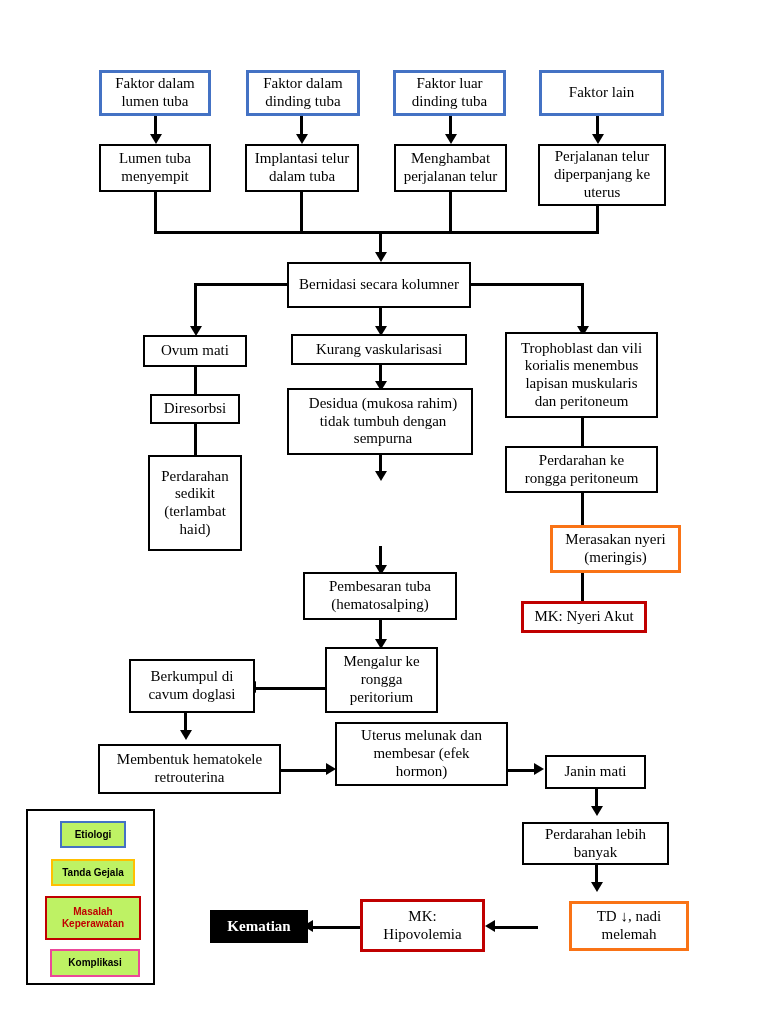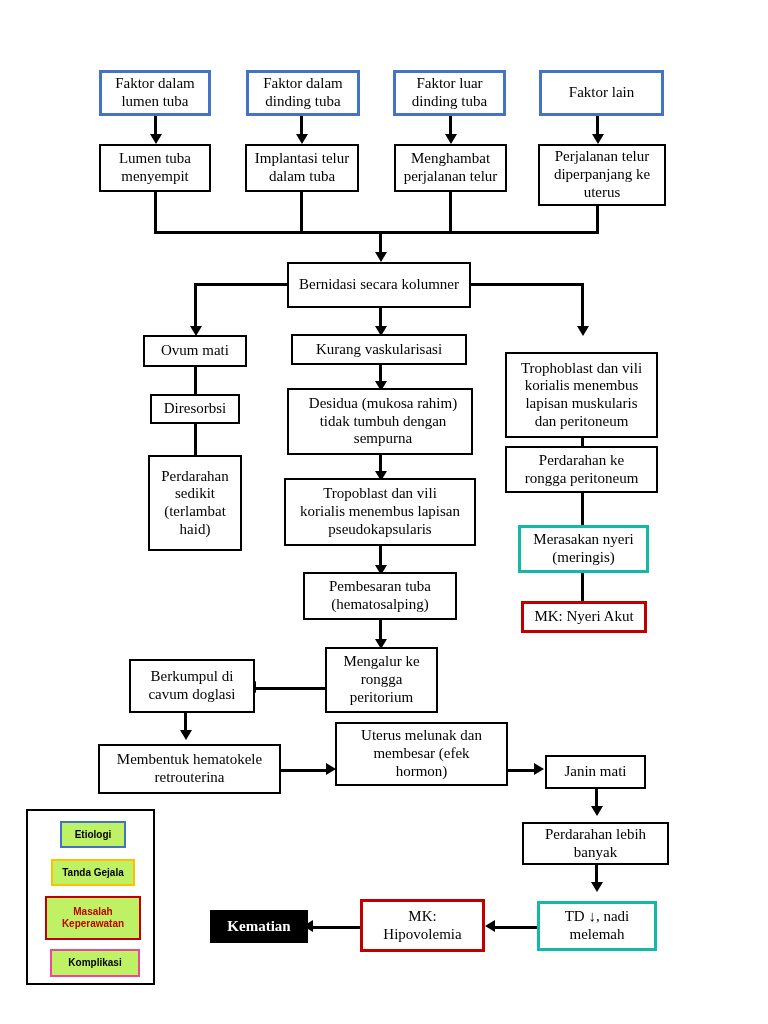--- a/index.html
+++ b/index.html
@@ -28,21 +28,21 @@
     background: #ffffff;
     color: #000000;
     font-family: "Liberation Serif", "DejaVu Serif", serif;
     line-height: 1.18;
     padding: 2px 4px;
     white-space: pre-line;
     z-index: 5;
   }
   .b-black { border: 2px solid #000000; }
   .b-blue  { border: 3px solid #4472c4; }
-  .b-gold  { border: 3px solid #14b8a6; }
+  .b-gold  { border: 3px solid #f97316; margin-left: 32px; }
   .b-red   { border: 3px solid #c00000; }
   .fill-black {
     background: #000000;
     color: #ffffff;
     border: none;
     font-weight: bold;
     font-family: "Liberation Serif", "DejaVu Serif", serif;
   }
   
   .ln {
@@ -205,30 +205,27 @@
   <div class="node b-black" style="left:150px; top:394px; width:90px; height:30px; font-size:15px;">Diresorbsi</div>
   <div class="node b-black" style="left:148px; top:455px; width:94px; height:96px; font-size:15px;">Perdarahan
 sedikit
 (terlambat
 haid)</div>
 
   <div class="node b-black" style="left:291px; top:334px; width:176px; height:31px; font-size:15px;">Kurang vaskularisasi</div>
   <div class="node b-black" style="left:287px; top:388px; width:186px; height:67px; font-size:15px;padding-left:10px;">Desidua (mukosa rahim)
 tidak tumbuh dengan
 sempurna</div>
-  <div class="node b-black" style="left:284px; top:478px; width:192px; height:68px; font-size:15px;">Tropoblast dan vili
-korialis menembus lapisan
-pseudokapsularis</div>
   <div class="node b-black" style="left:303px; top:572px; width:154px; height:48px; font-size:15px;">Pembesaran tuba
 (hematosalping)</div>
   <div class="node b-black" style="left:325px; top:647px; width:113px; height:66px; font-size:15px;">Mengalur ke
 rongga
 peritorium</div>
 
-  <div class="node b-black" style="left:505px; top:332px; width:153px; height:86px; font-size:15px;margin-top:20px;">Trophoblast dan vili
+  <div class="node b-black" style="left:505px; top:332px; width:153px; height:86px; font-size:15px;">Trophoblast dan vili
 korialis menembus
 lapisan muskularis
 dan peritoneum</div>
   <div class="node b-black" style="left:505px; top:446px; width:153px; height:47px; font-size:15px;">Perdarahan ke
 rongga peritoneum</div>
   <div class="node b-gold" style="left:518px; top:525px; width:131px; height:48px; font-size:15px;">Merasakan nyeri
 (meringis)</div>
   <div class="node b-red" style="left:521px; top:601px; width:126px; height:32px; font-size:15px;">MK: Nyeri Akut</div>
 
   <div class="node b-black" style="left:129px; top:659px; width:126px; height:54px; font-size:15px;">Berkumpul di

